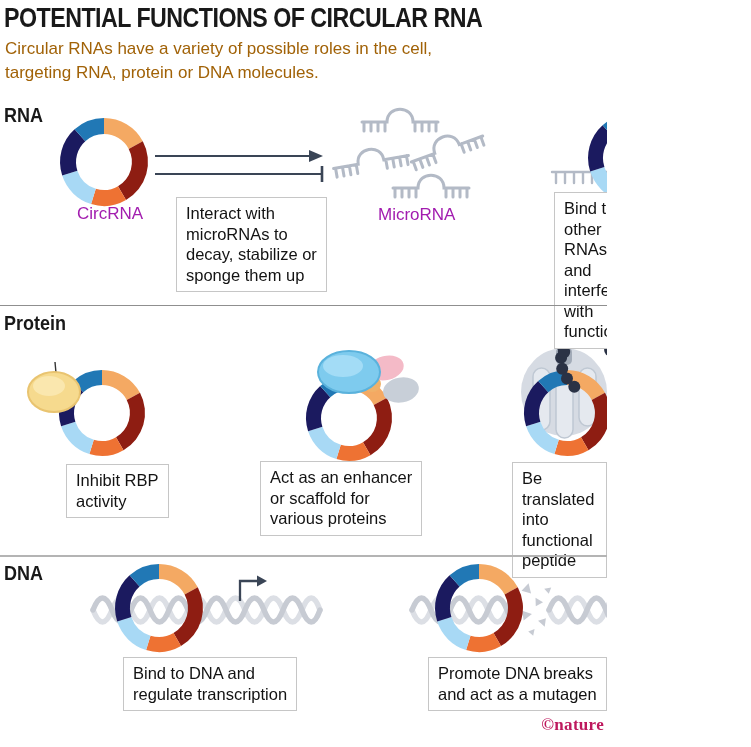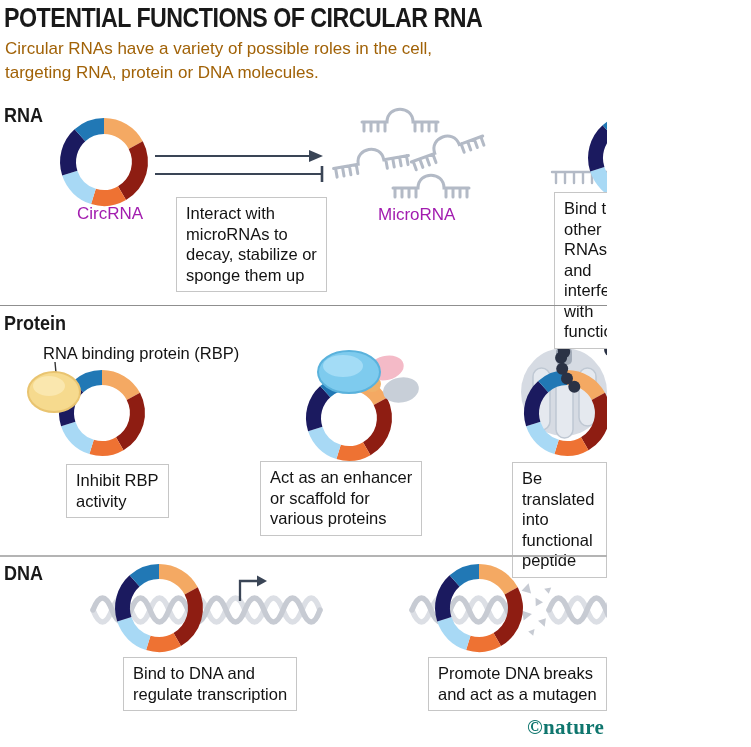--- a/index.html
+++ b/index.html
@@ -9,22 +9,22 @@
          color:#191919;white-space:nowrap;transform:scaleX(0.86);transform-origin:0 0;}
   .subtitle{position:absolute;left:5px;top:37px;font-size:17px;line-height:24px;color:#a16207;
             white-space:pre-line;}
   .sec-h{position:absolute;left:4px;font-size:20px;font-weight:800;color:#191919;
          transform:scaleX(0.9);transform-origin:0 0;white-space:nowrap;}
   .divider{position:absolute;left:0;width:751px;height:0;}
   .box{position:absolute;background:#fff;border:1px solid #c6c6c6;padding:5px 9px 6px 9px;
        font-size:16.5px;line-height:20.5px;color:#131313;white-space:pre-line;}
   .lbl{position:absolute;font-size:17px;color:#a21caf;white-space:nowrap;}
   .lbl-sm{position:absolute;font-size:16.5px;color:#131313;white-space:nowrap;}
-  .credit{position:absolute;right:3px;top:715px;font-size:21px;font-weight:700;
-          font-family:"Liberation Serif",serif;color:#0f766e;letter-spacing:0.3px;margin-left:28px;}
+  .credit{position:absolute;right:3px;top:715px;font-size:17px;font-weight:700;
+          font-family:"Liberation Serif",serif;color:#be185d;letter-spacing:0.3px;margin-left:28px;}
   svg#art{position:absolute;left:0;top:0;}
 </style>
 </head>
 <body>
 
 <div class="canvas">
 
   <svg id="art" width="751" height="747" viewBox="0 0 751 747">
       <g>
         <line x1="155" y1="156" x2="310" y2="156" stroke="#3A4556" stroke-width="2.2"></line>
@@ -193,21 +193,20 @@
   <div class="box" style="left:176px;top:197px">Interact with
 microRNAs to
 decay, stabilize or
 sponge them up</div>
   <div class="box" style="left:554px;top:192px">Bind to other
 RNAs and interfere
 with function</div>
 
   <div class="divider" style="top:305px;border-top:1.5px solid #8f8f8f"></div>
   <div class="sec-h" style="top:312px">Protein</div>
-  <div class="lbl-sm" style="left:43px;top:344px">RNA binding protein (RBP)</div>
   <div class="box" style="left:66px;top:464px">Inhibit RBP
 activity</div>
   <div class="box" style="left:512px;top:462px">Be translated into
 functional peptide</div>
   <div class="box" style="left:260px;top:461px">Act as an enhancer
 or scaffold for
 various proteins</div>
 
   <div class="divider" style="top:555px;border-top:2px solid #b4b4b4"></div>
   <div class="sec-h" style="top:562px">DNA</div>

